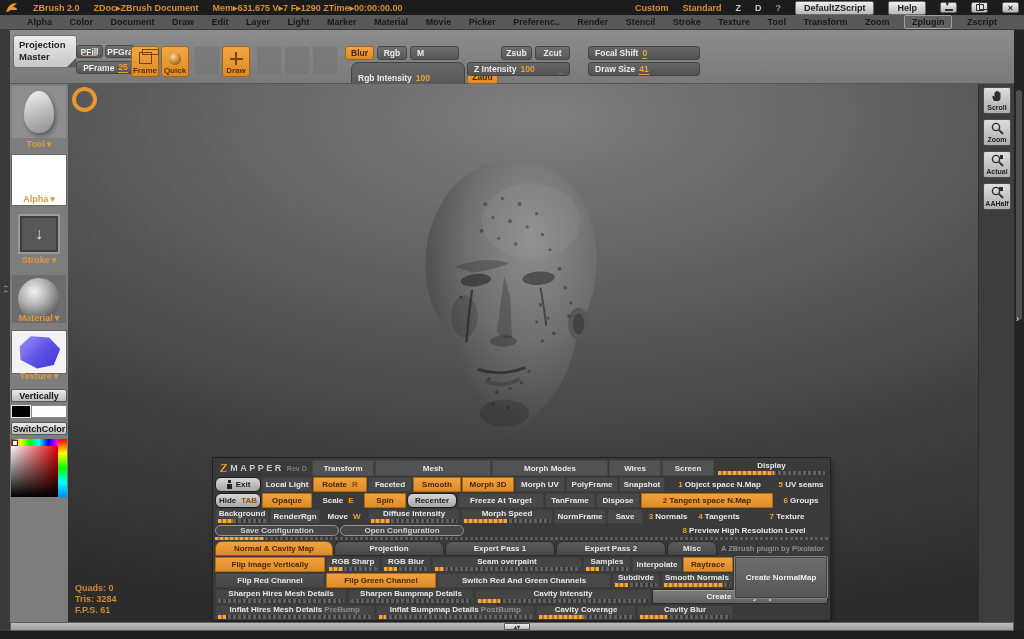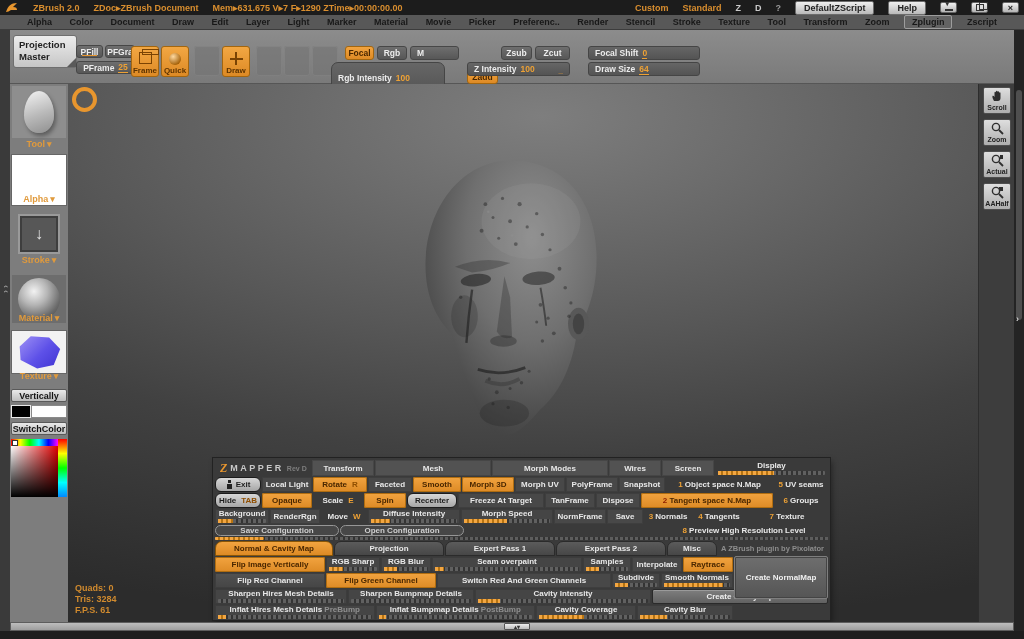--- a/index.html
+++ b/index.html
@@ -246,43 +246,43 @@
     </div>
     <div class="ghost" style="left:194px; top:16px;"></div>
     <div class="obig" style="left:222px; top:16px;">
       <span class="movecross"></span>
       <span>Draw</span>
     </div>
     <div class="ghost" style="left:256px; top:16px;"></div>
     <div class="ghost" style="left:284px; top:16px;"></div>
     <div class="ghost" style="left:312px; top:16px;"></div>
 
-    <div class="tbtn" style="left:345px; top:16px; width:29px; height:14px; background:linear-gradient(#f2a440,#dd8a25); color:#4a2700; border-color:#a3660f;">Focal</div>
+    <div class="tbtn" style="left:345px; top:16px; width:29px; height:14px; background:linear-gradient(#f2a440,#dd8a25); color:#4a2700; border-color:#a3660f;">Blur</div>
     <div class="tbtn" style="left:377px; top:16px; width:30px; height:14px;">Rgb</div>
     <div class="tbtn" style="left:410px; top:16px; width:49px; height:14px; justify-content:flex-start; padding-left:6px;">M</div>
     <div class="tbtn" style="left:467px; top:16px; width:31px; height:14px; background:linear-gradient(#f2a440,#dd8a25); color:#4a2700; border-color:#a3660f;margin-top:24px;">Zadd</div>
     <div class="tbtn" style="left:501px; top:16px; width:31px; height:14px;">Zsub</div>
     <div class="tbtn" style="left:535px; top:16px; width:35px; height:14px;">Zcut</div>
     <div class="field" style="left:588px; top:16px; width:112px; height:14px;">
       <span>Focal Shift</span>
       <span class="val uval">0</span>
     </div>
-    <div class="field" style="left:331px; top:32px; width:114px; height:32px;border-radius:7px;">
+    <div class="field" style="left:351px; top:32px; width:114px; height:32px;border-radius:7px;">
       <span>Rgb Intensity</span>
       <span class="val">100</span>
       <span class="nub">_</span>
     </div>
     <div class="field" style="left:467px; top:32px; width:103px; height:14px;">
       <span>Z Intensity</span>
       <span class="val">100</span>
       <span class="nub">_</span>
     </div>
     <div class="field" style="left:588px; top:32px; width:112px; height:14px;">
       <span>Draw Size</span>
-      <span class="val uval">64</span>
+      <span class="val uval">41</span>
     </div>
   </div>
 
   <div class="left-rail">
     <span class="chv">‹‹</span>
   </div>
   <div class="vscroll">
     <div class="handle"></div>
     <span class="chv">›</span>
   </div>

